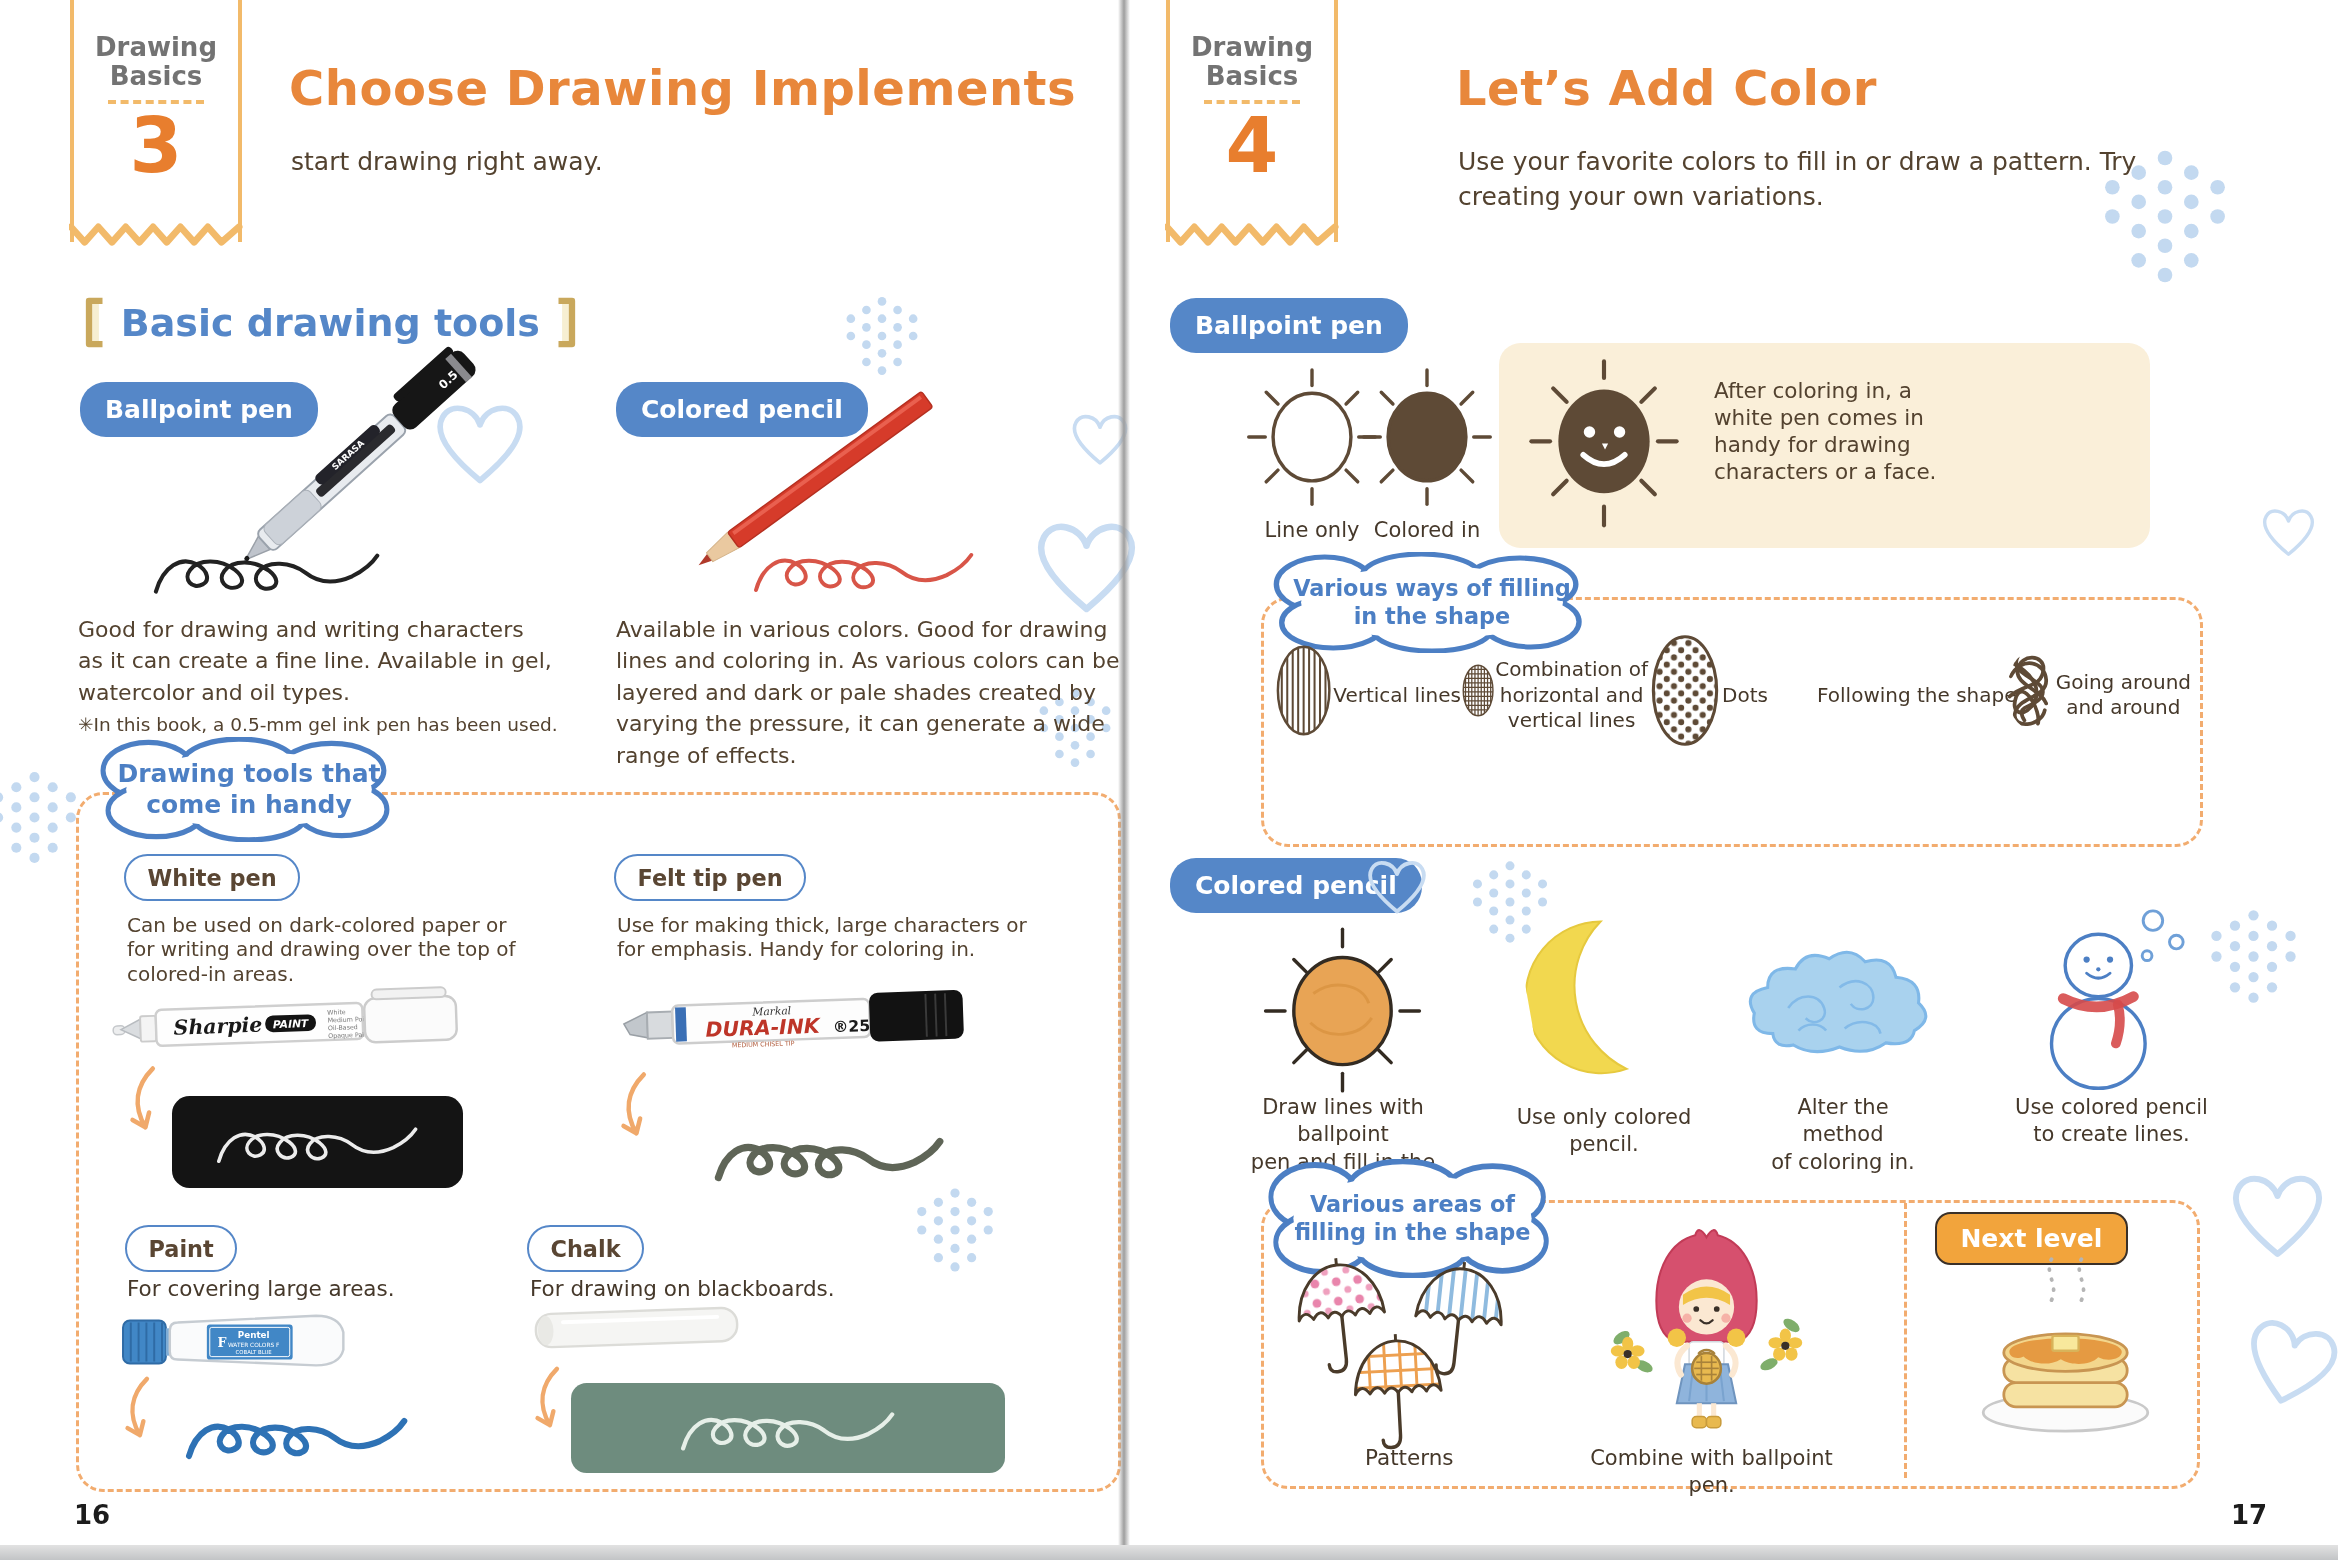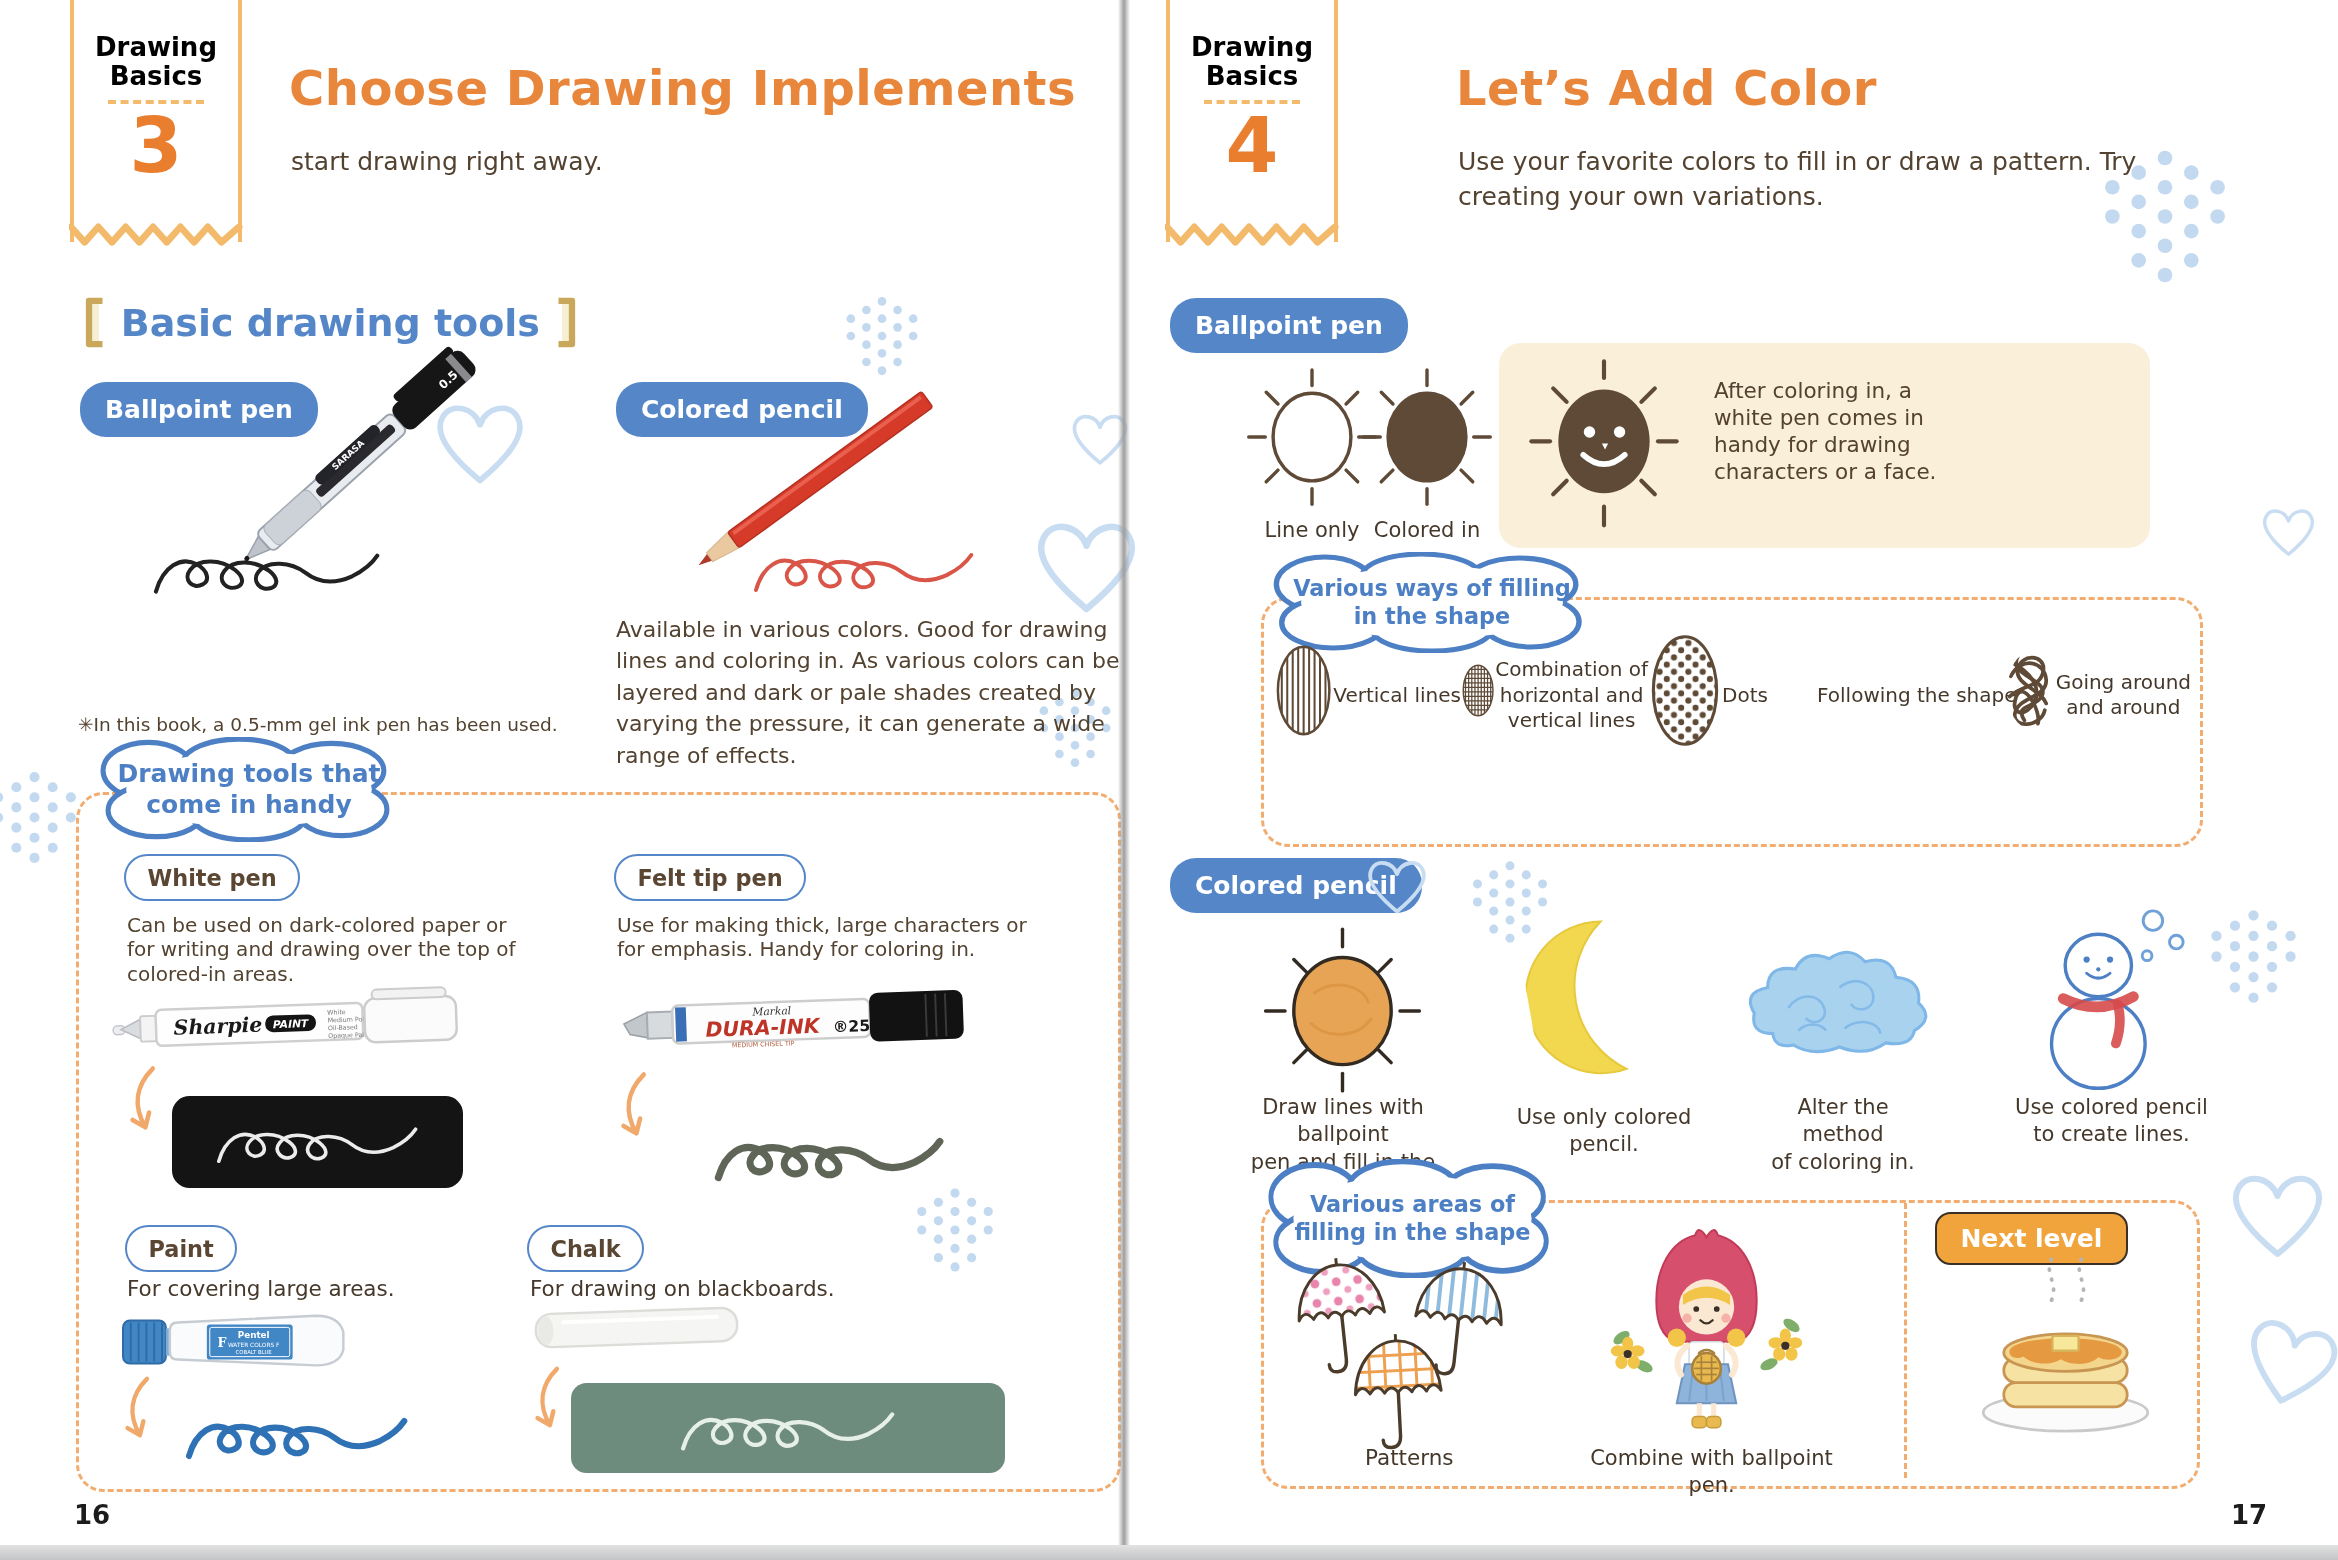--- a/index.html
+++ b/index.html
@@ -4,21 +4,21 @@
 <style>
   html,body{margin:0;padding:0;background:#9a9a9a;}
   .spread{
     position:relative;width:2339px;height:1560px;background:#ffffff;
     overflow:hidden;font-family:"DejaVu Sans",sans-serif;color:#5A4633;
   }
   .abs{position:absolute;}
   
   .ribbon{position:absolute;top:0;width:164px;height:242px;background:#fff;
     border-left:4.9px solid #F2BA6A;border-right:4.9px solid #F2BA6A;text-align:center;}
-  .ribbon-word{font-size:26px;font-weight:bold;color:#000000;line-height:1.12;}
+  .ribbon-word{font-size:26px;font-weight:bold;color:#737373;line-height:1.12;}
   .ribbon-dash{width:96px;margin:8.8px auto 0;border-top:4.9px dashed #F2BA6A;}
   .ribbon-num{font-size:76px;font-weight:bold;color:#E87E2E;line-height:1;margin-top:3.9px;}
   .ribbon-zig{position:absolute;left:-4.9px;bottom:-5.9px;width:174px;height:25px;}
   .page-title{position:absolute;font-size:48px;font-weight:bold;color:#E8873B;letter-spacing:0.5px;white-space:nowrap;}
   .page-sub{position:absolute;font-size:25px;color:#53422F;line-height:1.4;}
   .pill{position:absolute;display:flex;align-items:center;justify-content:center;
     background:#5587C8;color:#fff;font-weight:bold;font-size:25px;border-radius:26px;height:55px;padding:0 25px;white-space:nowrap;}
   .opill{position:absolute;display:flex;align-items:center;justify-content:center;background:#fff;
     border:2.9px solid #5587C8;color:#5A4633;font-weight:bold;font-size:22.4px;border-radius:23.4px;height:43px;padding:0 21.5px;white-space:nowrap;}
   .body-text{position:absolute;color:#53422F;font-size:22px;line-height:1.43;}
@@ -188,20 +188,25 @@
   <svg class="abs" style="left:1030px;top:681px;color:#C3D9F0" width="90" height="94" viewBox="0 0 104 92">
       <use href="#sym-dots"></use>
     </svg>
   <svg class="abs" style="left:-17.6px;top:763px;color:#C3D9F0" width="105" height="109" viewBox="0 0 104 92">
       <use href="#sym-dots"></use>
     </svg>
   <svg class="abs" style="left:907px;top:1182px;color:#C3D9F0" width="96" height="96" viewBox="0 0 104 92">
       <use href="#sym-dots"></use>
     </svg>
 
+  <div class="body-text" style="left:78px;top:614px">
+    <div>Good for drawing and writing characters</div>
+    <div>as it can create a fine line. Available in gel,</div>
+    <div>watercolor and oil types.</div>
+  </div>
   <div class="note-text" style="left:78px;top:714px">✳In this book, a 0.5-mm gel ink pen has been used.</div>
 
   <div class="body-text" style="left:616px;top:614px">
     <div>Available in various colors. Good for drawing</div>
     <div>lines and coloring in. As various colors can be</div>
     <div>layered and dark or pale shades created by</div>
     <div>varying the pressure, it can generate a wide</div>
     <div>range of effects.</div>
   </div>
 

